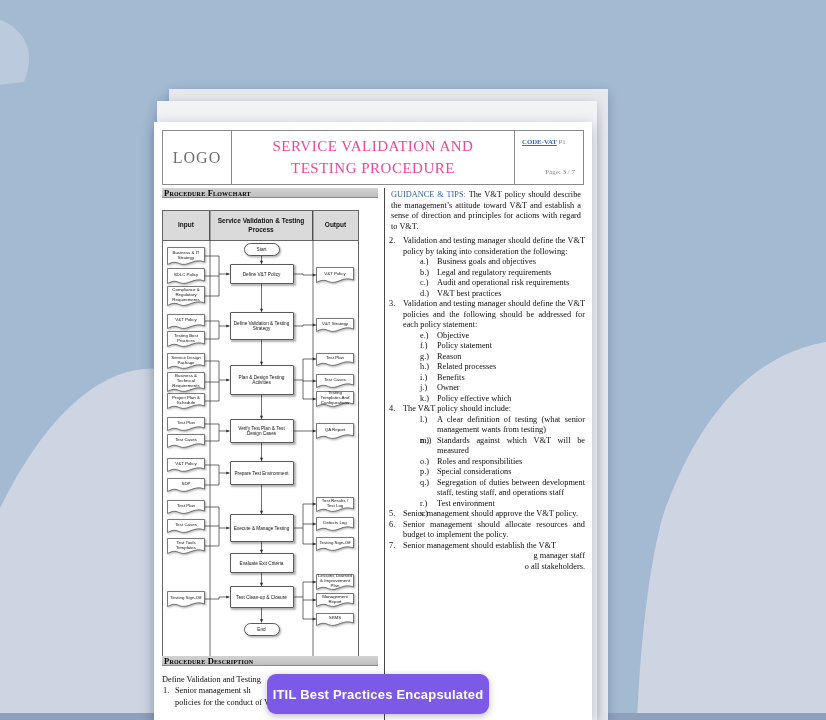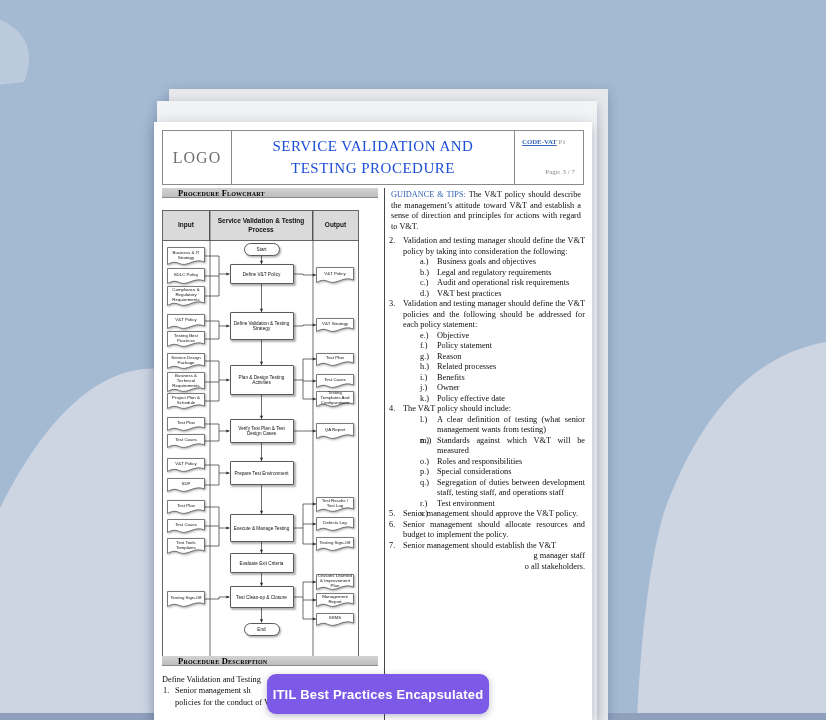--- a/index.html
+++ b/index.html
@@ -8,31 +8,31 @@
   .sheet{position:absolute;box-shadow:0 3px 10px rgba(35,55,90,.28);}
   .page-back{left:169px;top:89px;width:439px;height:631px;background:#e7e8ec;}
   .page-mid{left:157px;top:101px;width:440px;height:619px;background:#f2f3f5;}
   .page-front{left:154px;top:122px;width:438px;height:598px;background:#ffffff;overflow:hidden;box-shadow:0 4px 14px rgba(35,55,90,.32);}
 
   
   .doc-header{position:absolute;left:8px;top:8px;width:422px;height:55px;border:1.4px solid #8a8a8a;display:flex;box-sizing:border-box;}
   .h-logo{width:68px;border-right:1.4px solid #8a8a8a;display:flex;align-items:center;justify-content:center;
           font-size:16px;color:#6f6f6f;letter-spacing:1px;}
   .h-title{flex:1;border-right:1.4px solid #8a8a8a;display:flex;align-items:center;justify-content:center;text-align:center;
-           font-size:15px;line-height:1.45;color:#1d4ed8;letter-spacing:.5px;padding:0 10px;}
+           font-size:15px;line-height:1.45;color:#ec4899;letter-spacing:.5px;padding:0 10px;}
   .h-code{width:68px;position:relative;font-size:6.8px;color:#8a8a8a;}
   .code-line{margin:7px 4px 0 7px;white-space:nowrap;}
   .code-link{color:#3a67b8;font-weight:bold;text-decoration:underline;}
   .h-page{position:absolute;bottom:8px;right:8px;font-size:7px;color:#8a8a8a;}
 
   .col-divider{position:absolute;left:230px;top:66px;height:532px;width:1px;background:#474747;}
 
   .sec-bar{position:absolute;left:8px;width:216px;height:10px;background:linear-gradient(180deg,#d3d3d3,#bdbdbd);
            border-bottom:1px solid #8a8a8a;font-variant:small-caps;font-weight:bold;font-size:8.5px;line-height:10px;
-           color:#000;padding-left:16px;box-sizing:border-box;letter-spacing:.2px;}
+           color:#000;padding-left:2px;box-sizing:border-box;letter-spacing:.2px;}
   .bar-flow{top:66px;}
   .bar-desc{top:534px;}
 
   
   .fc-table{position:absolute;left:8px;top:88px;width:195px;height:445px;border:1px solid #666;box-sizing:content-box;background:#fff;}
   .fc-head{position:absolute;left:0;top:0;width:195px;height:30px;display:flex;z-index:0;}
   .fc-cell{background:#dadada;border-bottom:1px solid #666;box-sizing:border-box;display:flex;align-items:center;justify-content:center;
            text-align:center;font-family:"Liberation Sans",sans-serif;font-weight:bold;font-size:6.5px;line-height:1.35;color:#111;padding:1px 3px;}
   .fc-cell.c1{width:47px;border-right:1px solid #666;}
   .fc-cell.c2{width:103px;border-right:1px solid #666;}
@@ -487,21 +487,21 @@
           <div class="g-sub"><span class="marker">b.)</span><span class="txt">Legal and regulatory requirements</span></div>
           <div class="g-sub"><span class="marker">c.)</span><span class="txt">Audit and operational risk requirements</span></div>
           <div class="g-sub"><span class="marker">d.)</span><span class="txt">V&amp;T best practices</span></div>
           <div class="g-num"><span class="marker">3.</span><span class="txt">Validation and testing manager should define the V&amp;T policies and the following should be addressed for each policy statement:</span></div>
           <div class="g-sub"><span class="marker">e.)</span><span class="txt">Objective</span></div>
           <div class="g-sub"><span class="marker">f.)</span><span class="txt">Policy statement</span></div>
           <div class="g-sub"><span class="marker">g.)</span><span class="txt">Reason</span></div>
           <div class="g-sub"><span class="marker">h.)</span><span class="txt">Related processes</span></div>
           <div class="g-sub"><span class="marker">i.)</span><span class="txt">Benefits</span></div>
           <div class="g-sub"><span class="marker">j.)</span><span class="txt">Owner</span></div>
-          <div class="g-sub"><span class="marker">k.)</span><span class="txt">Policy effective date</span></div>
+          <div class="g-sub"><span class="marker">k.)</span><span class="txt">Policy effective which</span></div>
           <div class="g-num"><span class="marker">4.</span><span class="txt">The V&amp;T policy should include:</span></div>
           <div class="g-sub"><span class="marker">l.)</span><span class="txt">A clear definition of testing (what senior management wants from testing)</span></div>
           <div class="g-sub"><span class="marker">m.)</span></div>
           <div class="g-sub"><span class="marker">n.)</span><span class="txt">Standards against which V&amp;T will be measured</span></div>
           <div class="g-sub"><span class="marker">o.)</span><span class="txt">Roles and responsibilities</span></div>
           <div class="g-sub"><span class="marker">p.)</span><span class="txt">Special considerations</span></div>
           <div class="g-sub"><span class="marker">q.)</span><span class="txt">Segregation of duties between development staff, testing staff, and operations staff</span></div>
           <div class="g-sub"><span class="marker">r.)</span><span class="txt">Test environment</span></div>
           <div class="g-sub"><span class="marker">s.)</span></div>
           <div class="g-num"><span class="marker">5.</span><span class="txt">Senior management should approve the V&amp;T policy.</span></div>

